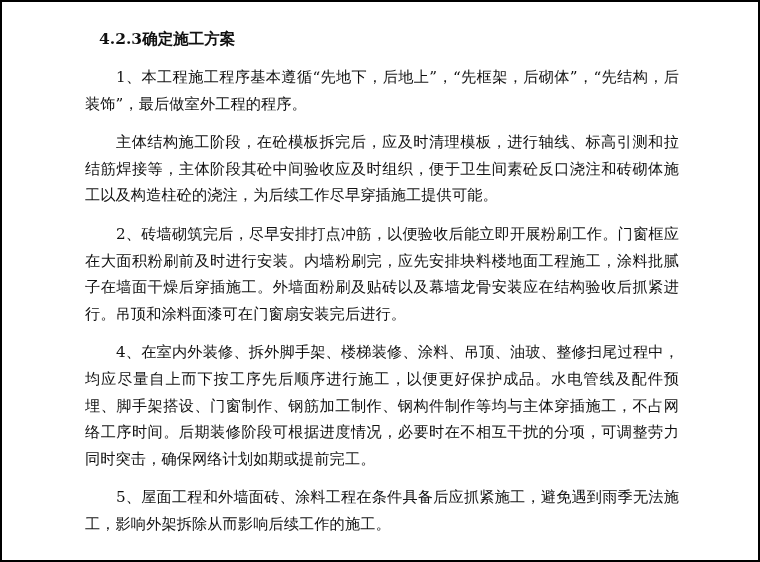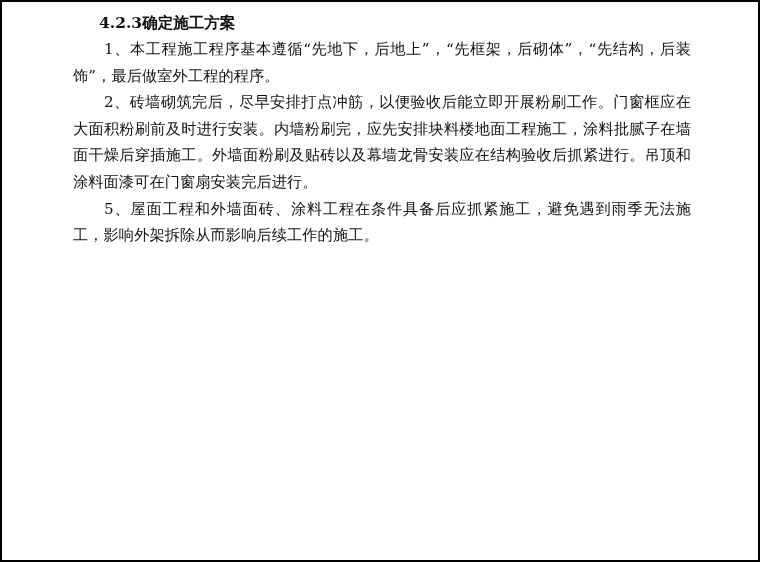--- a/index.html
+++ b/index.html
@@ -12,39 +12,41 @@
     }
     .doc {
       position: absolute; left: 71px; top: 8px; width: 618px;
       font-family: "DejaVu Serif", "Liberation Serif", serif;
       color: #111;
       font-size: 15.2px;
       line-height: 26.6px;
       text-align: justify;
     }
     .title {
-      margin: 0 0 0 26px;
+      margin: 16px 0 0 26px;
       font-weight: bold;
       font-size: 15.5px;
       line-height: 26px;
       height: 26px;
     }
     .section {
       margin: 2px 0 0 -2px;
       line-height: 26px;
     }
     p.para {
-      margin: 0;
+      margin: 12px;
       text-indent: 31px;
       letter-spacing: 0.1px;
     }
   </style>
 </head>
 <body>
 
 <div class="frame">
   <div class="doc">
     <div class="title">4.2.3确定施工方案</div>
     <p class="para">1、本工程施工程序基本遵循“先地下，后地上”，“先框架，后砌体”，“先结构，后装饰”，最后做室外工程的程序。</p>
+    <p class="para">主体结构施工阶段，在砼模板拆完后，应及时清理模板，进行轴线、标高引测和拉结筋焊接等，主体阶段其砼中间验收应及时组织，便于卫生间素砼反口浇注和砖砌体施工以及构造柱砼的浇注，为后续工作尽早穿插施工提供可能。</p>
     <p class="para">2、砖墙砌筑完后，尽早安排打点冲筋，以便验收后能立即开展粉刷工作。门窗框应在大面积粉刷前及时进行安装。内墙粉刷完，应先安排块料楼地面工程施工，涂料批腻子在墙面干燥后穿插施工。外墙面粉刷及贴砖以及幕墙龙骨安装应在结构验收后抓紧进行。吊顶和涂料面漆可在门窗扇安装完后进行。</p>
+    <p class="para">4、在室内外装修、拆外脚手架、楼梯装修、涂料、吊顶、油玻、整修扫尾过程中，均应尽量自上而下按工序先后顺序进行施工，以便更好保护成品。水电管线及配件预埋、脚手架搭设、门窗制作、钢筋加工制作、钢构件制作等均与主体穿插施工，不占网络工序时间。后期装修阶段可根据进度情况，必要时在不相互干扰的分项，可调整劳力同时突击，确保网络计划如期或提前完工。</p>
     <p class="para">5、屋面工程和外墙面砖、涂料工程在条件具备后应抓紧施工，避免遇到雨季无法施工，影响外架拆除从而影响后续工作的施工。</p>
   </div>
 </div>
 
 </body></html>

